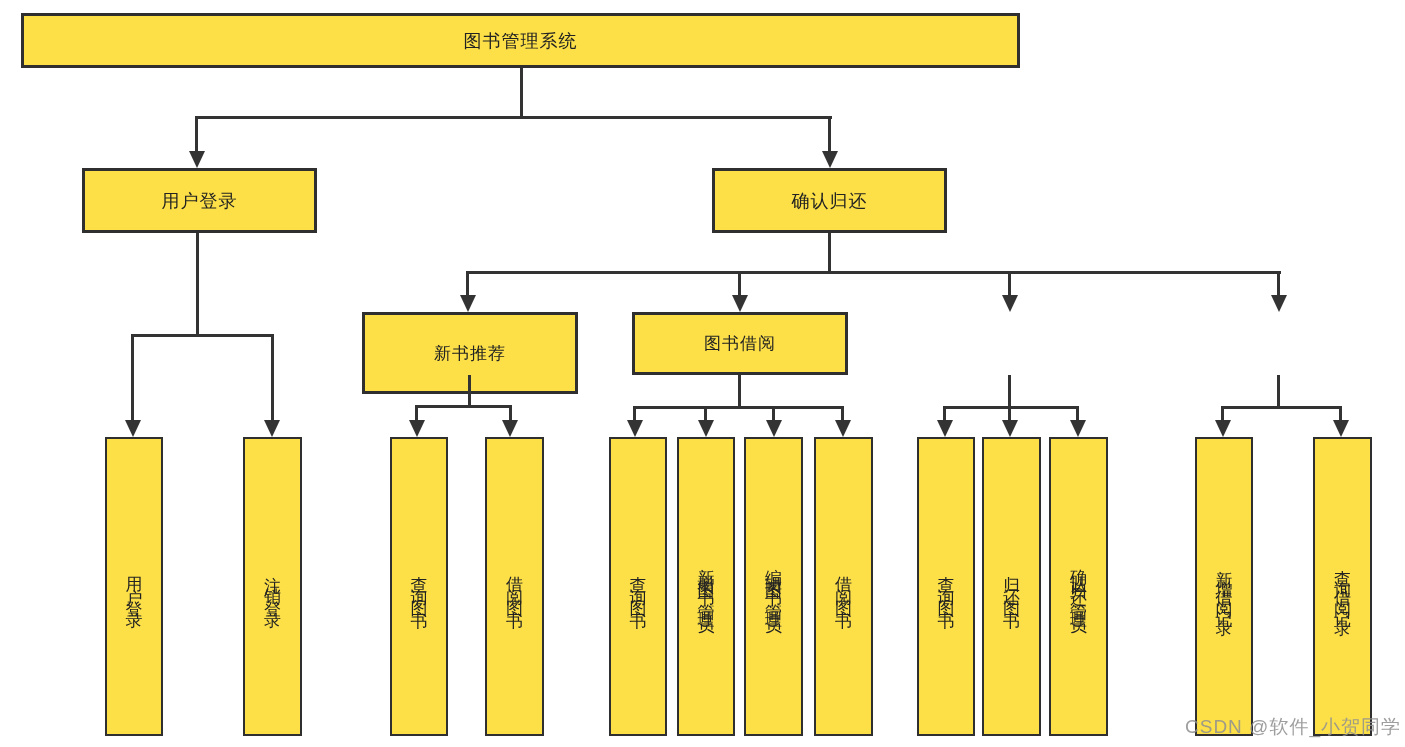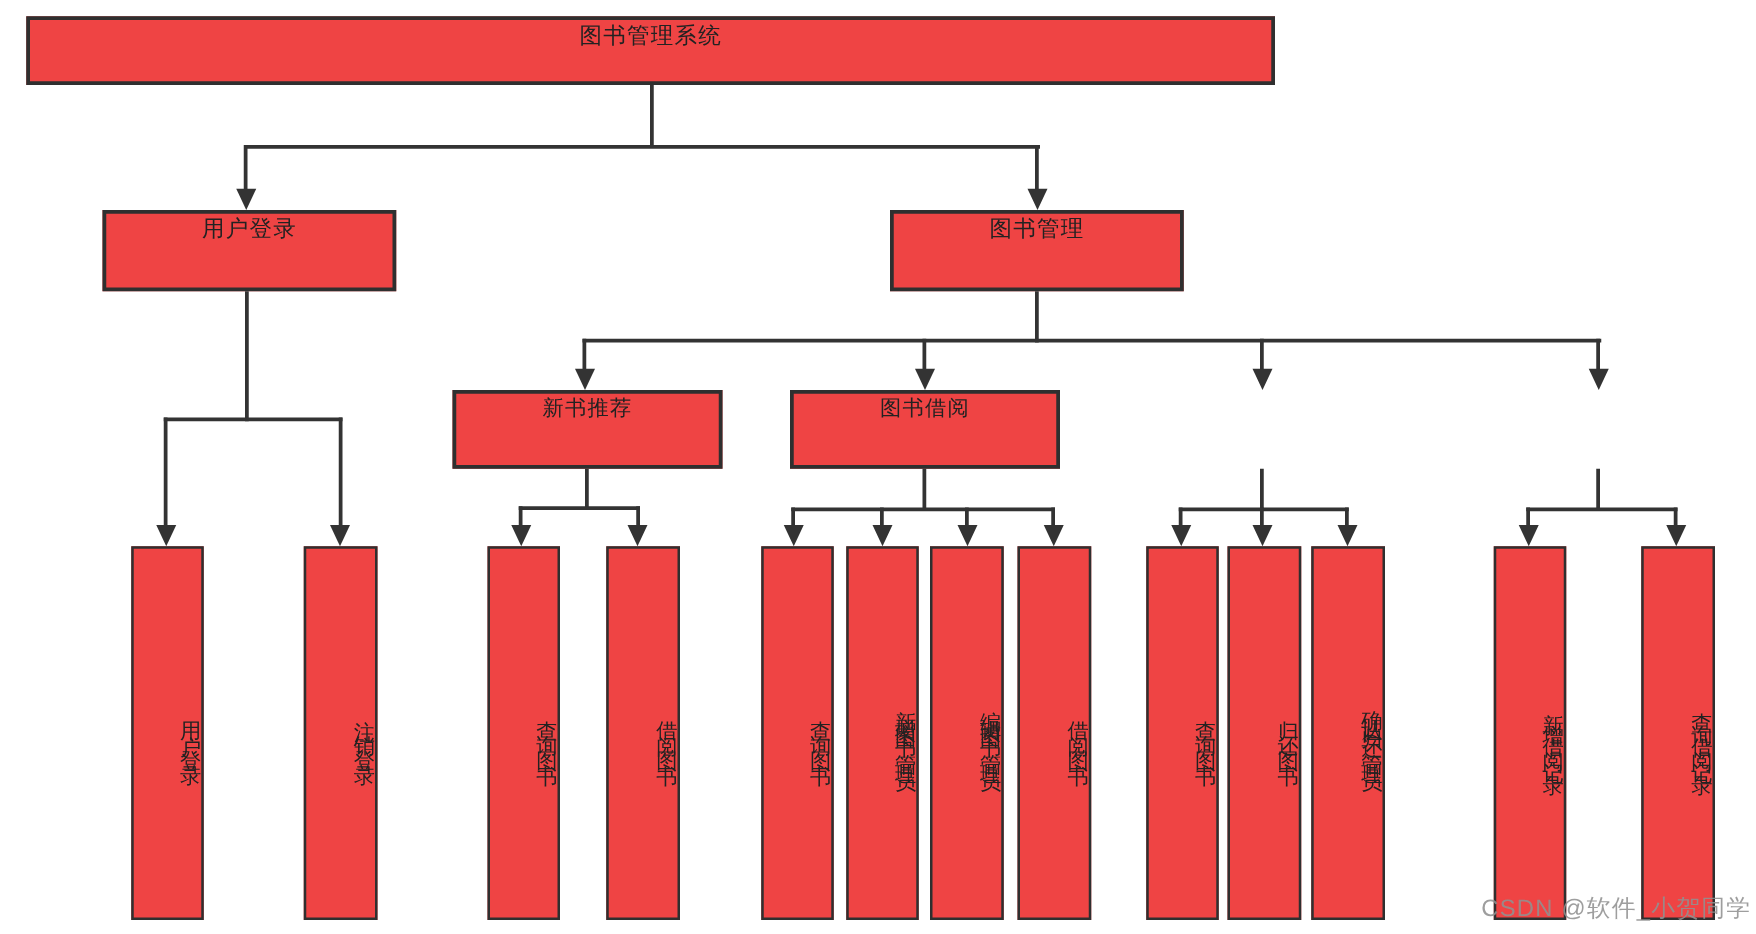--- a/index.html
+++ b/index.html
@@ -6,22 +6,22 @@
   #canvas{
     position:relative;
     width:1405px;height:747px;
     background:#ffffff;
     font-family:"Liberation Sans","DejaVu Sans",sans-serif;
     overflow:hidden;
   }
   .box{
     position:absolute;
     border:3px solid #2f2f2f;
-    background:#ef4444;
-    display:flex;align-items:flex-start;justify-content:center;
+    background:#fde047;
+    display:flex;align-items:center;justify-content:center;
     color:#222222;
     font-size:18px;
     letter-spacing:1px;
     box-sizing:border-box;
     text-align:center;
   }
   .leaf{
     border-width:2px;
     font-size:17px;
     writing-mode:vertical-rl;
@@ -61,42 +61,42 @@
   <div class="hl" style="left:196px;top:116px;width:636px;"></div>
   <div class="vl" style="left:195px;top:116px;height:38px;"></div>
   <div class="ah" style="left:189px;top:151px;"></div>
   <div class="vl" style="left:828px;top:116px;height:38px;"></div>
   <div class="ah" style="left:822px;top:151px;"></div>
 
   <div class="box" style="left:82px;top:168px;width:235px;height:65px;">
     <span>用户登录</span>
   </div>
   <div class="box" style="left:712px;top:168px;width:235px;height:65px;">
-    <span>图书管理</span>
+    <span>确认归还</span>
   </div>
 
   <div class="vl" style="left:196px;top:233px;height:104px;"></div>
   <div class="hl" style="left:131px;top:334px;width:143px;"></div>
   <div class="vl" style="left:131px;top:334px;height:88px;"></div>
   <div class="ah" style="left:125px;top:420px;"></div>
   <div class="vl" style="left:271px;top:334px;height:88px;"></div>
   <div class="ah" style="left:264px;top:420px;"></div>
 
   <div class="vl" style="left:828px;top:233px;height:41px;"></div>
   <div class="hl" style="left:466px;top:271px;width:815px;"></div>
   <div class="vl" style="left:466px;top:271px;height:26px;"></div>
   <div class="ah" style="left:460px;top:295px;"></div>
   <div class="vl" style="left:738px;top:271px;height:26px;"></div>
   <div class="ah" style="left:732px;top:295px;"></div>
   <div class="vl" style="left:1008px;top:271px;height:26px;"></div>
   <div class="ah" style="left:1002px;top:295px;"></div>
   <div class="vl" style="left:1277px;top:271px;height:26px;"></div>
   <div class="ah" style="left:1271px;top:295px;"></div>
 
-  <div class="box" style="left:362px;top:312px;width:216px;height:63px;font-size:17px;">
+  <div class="box" style="left:362px;top:312px;width:216px;height:82px;font-size:17px;">
     <span>新书推荐</span>
   </div>
   <div class="box" style="left:632px;top:312px;width:216px;height:63px;font-size:17px;">
     <span>图书借阅</span>
   </div>
 
   <div class="vl" style="left:468px;top:375px;height:32px;"></div>
   <div class="hl" style="left:415px;top:405px;width:97px;"></div>
   <div class="vl" style="left:415px;top:405px;height:17px;"></div>
   <div class="ah" style="left:409px;top:420px;"></div>

